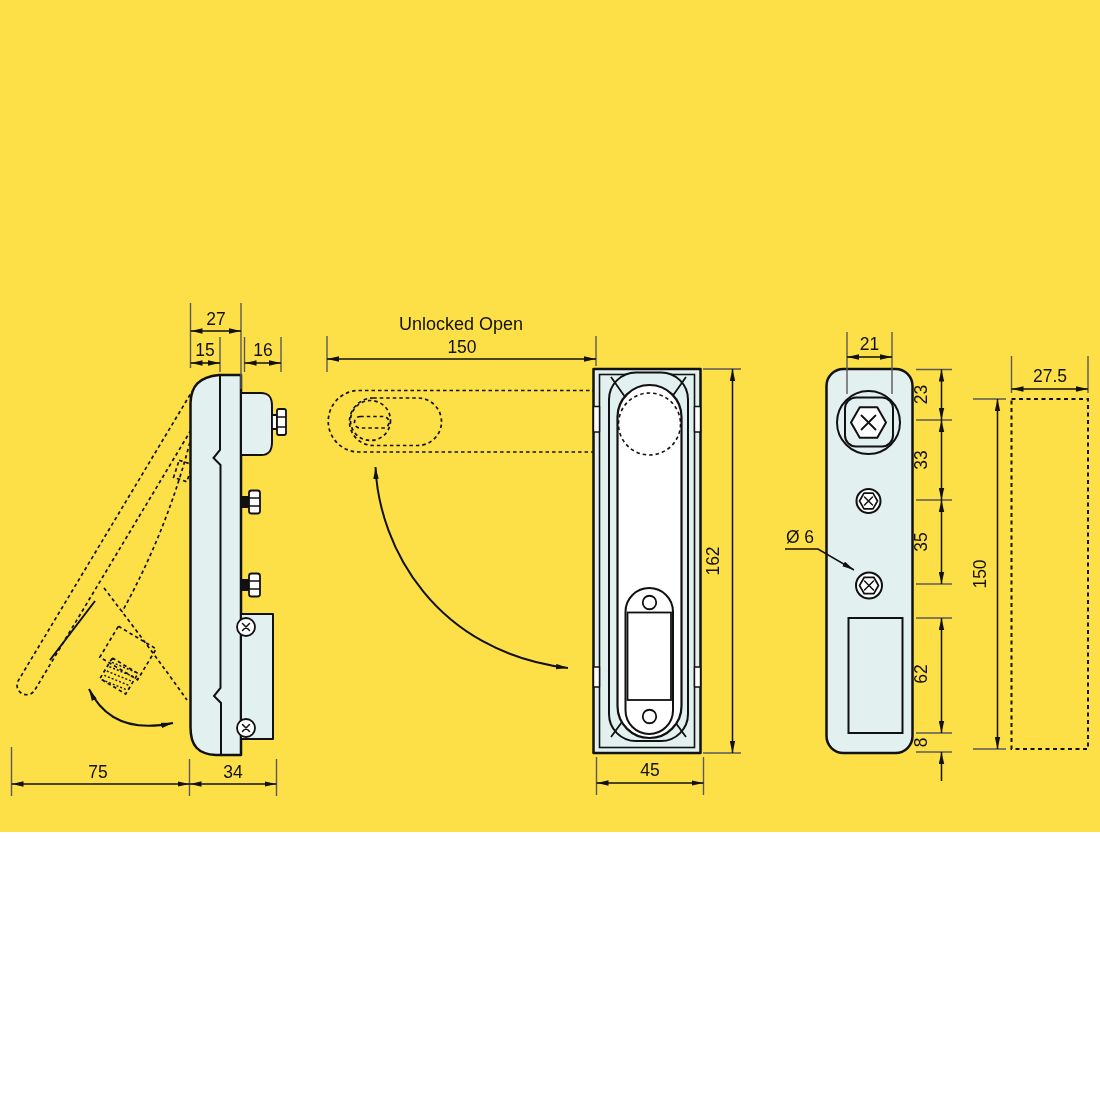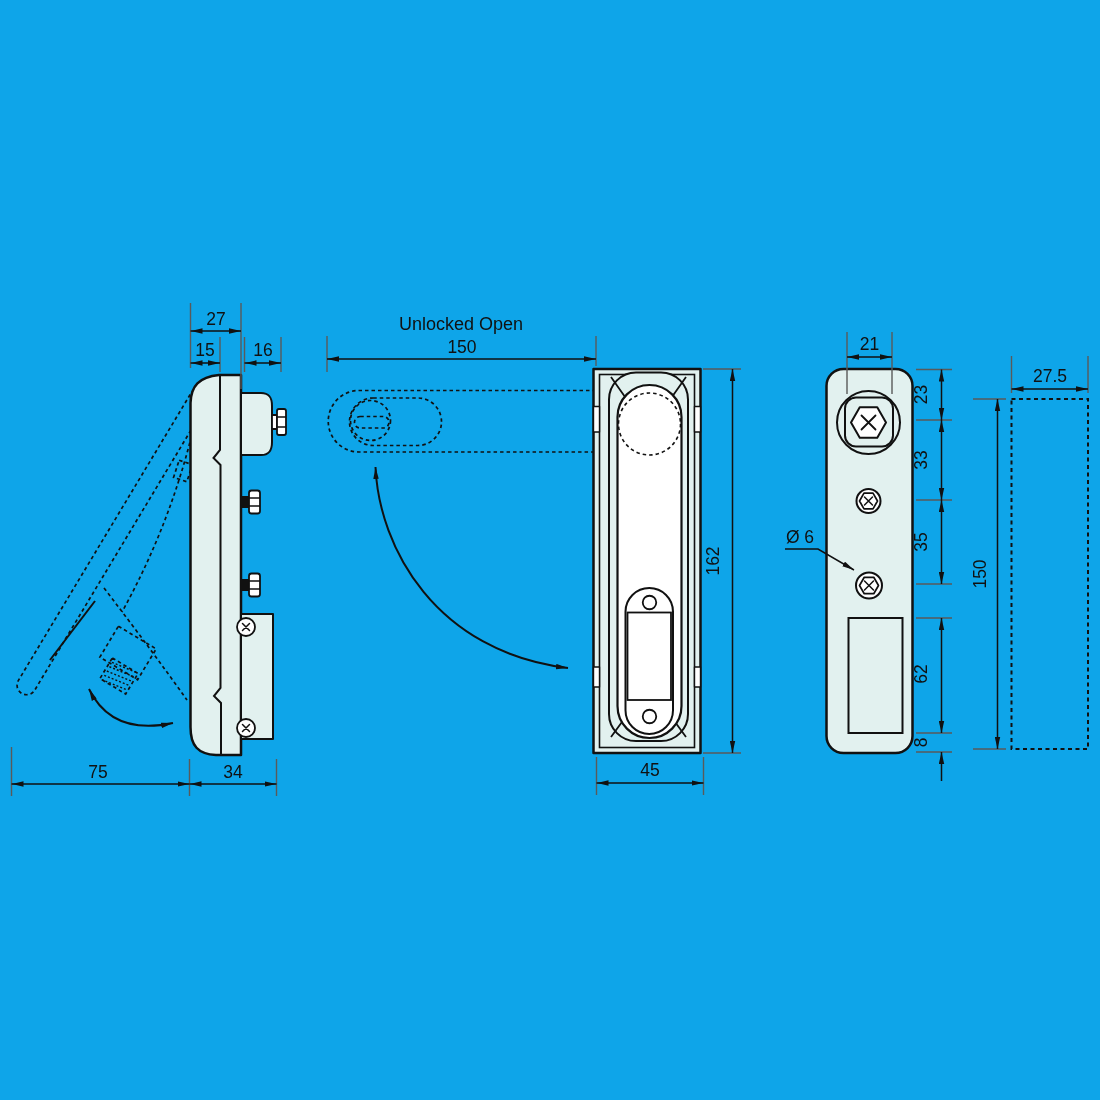--- a/index.html
+++ b/index.html
@@ -1,16 +1,16 @@
 <!DOCTYPE html>
 <html><head>
 <meta charset="utf-8">
 <style>
   html,body{margin:0;padding:0;background:#ffffff;}
-  #canvas{width:1100px;height:1100px;position:relative;background:#0ea5e9;}
+  #canvas{width:1100px;height:832px;position:relative;background:#fde047;}
   svg{display:block;}
   text{font-family:"Liberation Sans","DejaVu Sans",sans-serif;fill:#111;}
   .dimtxt{font-size:17.5px;}
   .titletxt{font-size:18px;}
   .part{fill:#e2f1ef;stroke:#111;stroke-width:2.5;stroke-linejoin:round;}
   .feat{fill:#e2f1ef;stroke:#111;stroke-width:2;stroke-linejoin:round;}
   .featw{fill:#ffffff;stroke:#111;stroke-width:2;stroke-linejoin:round;}
   .thin{fill:none;stroke:#111;stroke-width:1.8;}
   .dash{fill:none;stroke:#111;stroke-width:1.7;stroke-dasharray:3.5 3;}
   .dim{fill:none;stroke:#111;stroke-width:1.5;}

